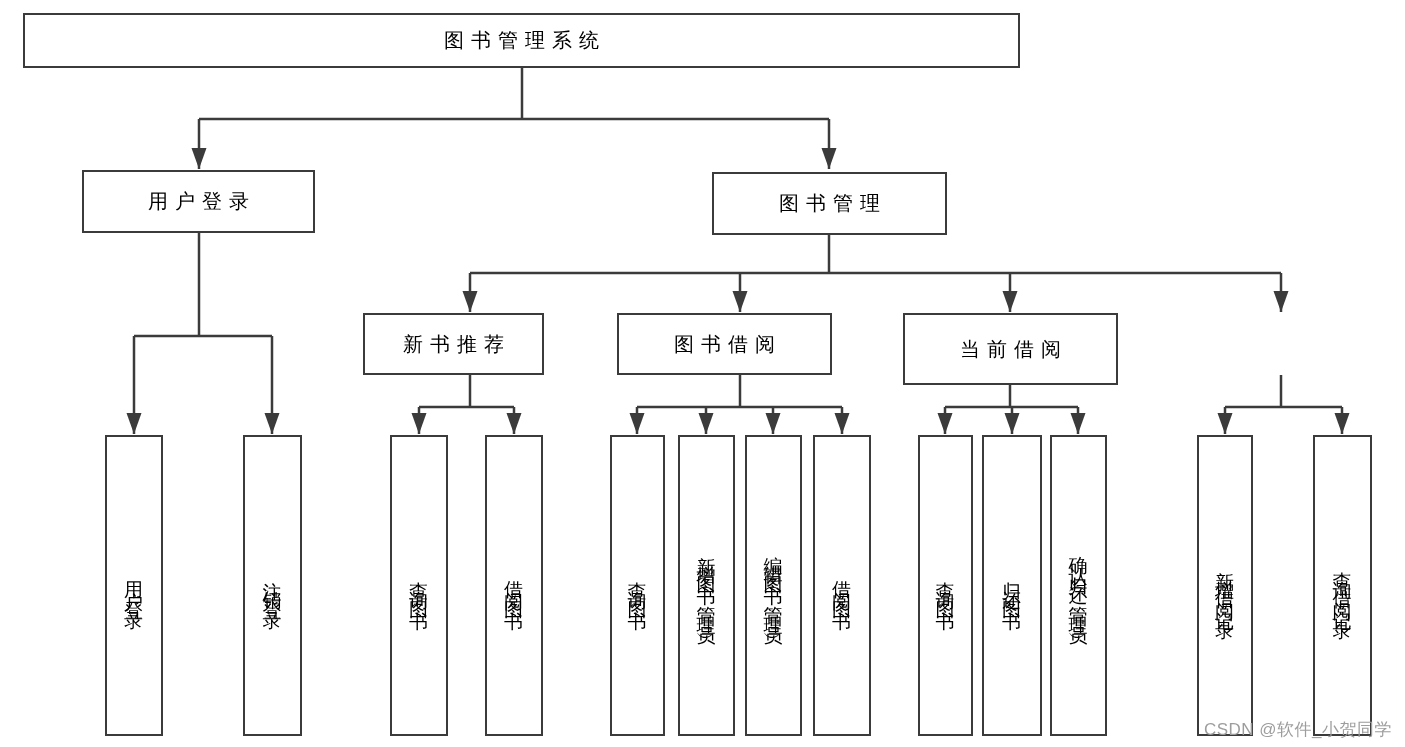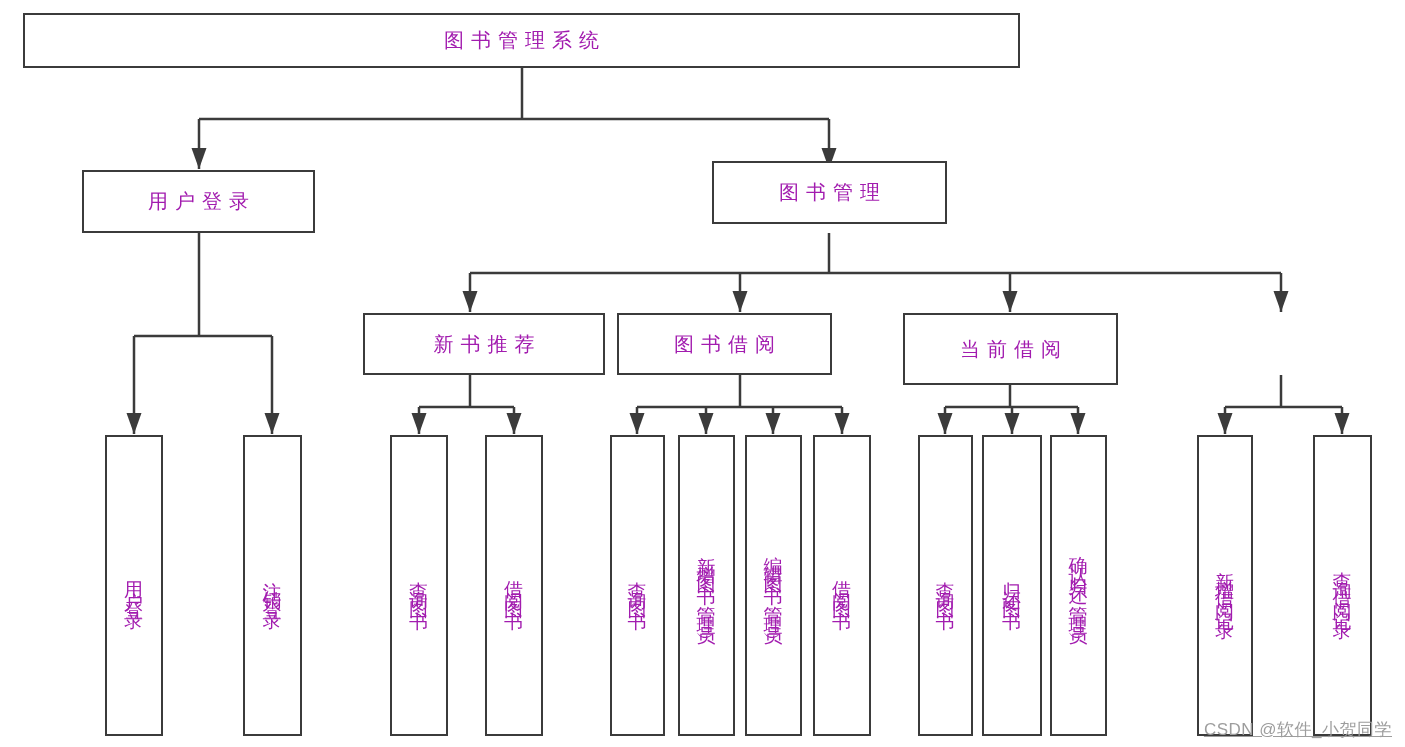--- a/index.html
+++ b/index.html
@@ -9,21 +9,21 @@
     background:#ffffff;
     overflow:hidden;
     font-family:"Liberation Sans","DejaVu Sans",sans-serif;
   }
   #wires{position:absolute;left:0;top:0;z-index:0;}
   .box{
     position:absolute;
     box-sizing:border-box;
     border:2.5px solid #3b3b3b;
     background:#ffffff;
-    color:#a21caf;
+    color:#000000;
     display:flex;
     align-items:center;
     justify-content:center;
     z-index:1;
   }
   .h{
     font-size:20px;
     letter-spacing:7px;
     text-indent:7px; 
     white-space:nowrap;
@@ -37,21 +37,20 @@
   }
   #watermark{
     position:absolute;
     right:13px;
     top:718px;
     z-index:3;
     font-size:17px;
     letter-spacing:0.5px;
     color:#9d9d9d;
     white-space:nowrap;
-    text-decoration:underline;
   }
 </style>
 </head>
 <body>
 
 <div id="stage">
 
   <svg id="wires" width="1405" height="747" viewBox="0 0 1405 747">
     <defs>
       <marker id="ah" markerUnits="userSpaceOnUse" markerWidth="24" markerHeight="20" refX="21" refY="9" orient="auto">
@@ -98,23 +97,23 @@
       <line x1="1281" y1="375" x2="1281" y2="407"></line>
       <line x1="1225" y1="407" x2="1342" y2="407"></line>
       <line x1="1225" y1="407" x2="1225" y2="434" marker-end="url(#ah)"></line>
       <line x1="1342" y1="407" x2="1342" y2="434" marker-end="url(#ah)"></line>
     </g>
   </svg>
 
   <div class="box h" style="left:23px;top:13px;width:997px;height:55px">图书管理系统</div>
 
   <div class="box h" style="left:82px;top:170px;width:233px;height:63px">用户登录</div>
-  <div class="box h" style="left:712px;top:161px;width:235px;height:63px">图书管理</div>
+  <div class="box h" style="left:712px;top:172px;width:235px;height:63px">图书管理</div>
 
-  <div class="box h" style="left:363px;top:313px;width:242px;height:62px">新书推荐</div>
+  <div class="box h" style="left:363px;top:313px;width:181px;height:62px">新书推荐</div>
   <div class="box h" style="left:617px;top:313px;width:215px;height:62px">图书借阅</div>
   <div class="box h" style="left:903px;top:313px;width:215px;height:72px">当前借阅</div>
 
   <div class="box v" style="left:105px;top:435px;width:58px;height:301px">用户登录</div>
   <div class="box v" style="left:243px;top:435px;width:59px;height:301px">注销登录</div>
 
   <div class="box v" style="left:390px;top:435px;width:58px;height:301px">查询图书</div>
   <div class="box v" style="left:485px;top:435px;width:58px;height:301px">借阅图书</div>
 
   <div class="box v" style="left:610px;top:435px;width:55px;height:301px">查询图书</div>

